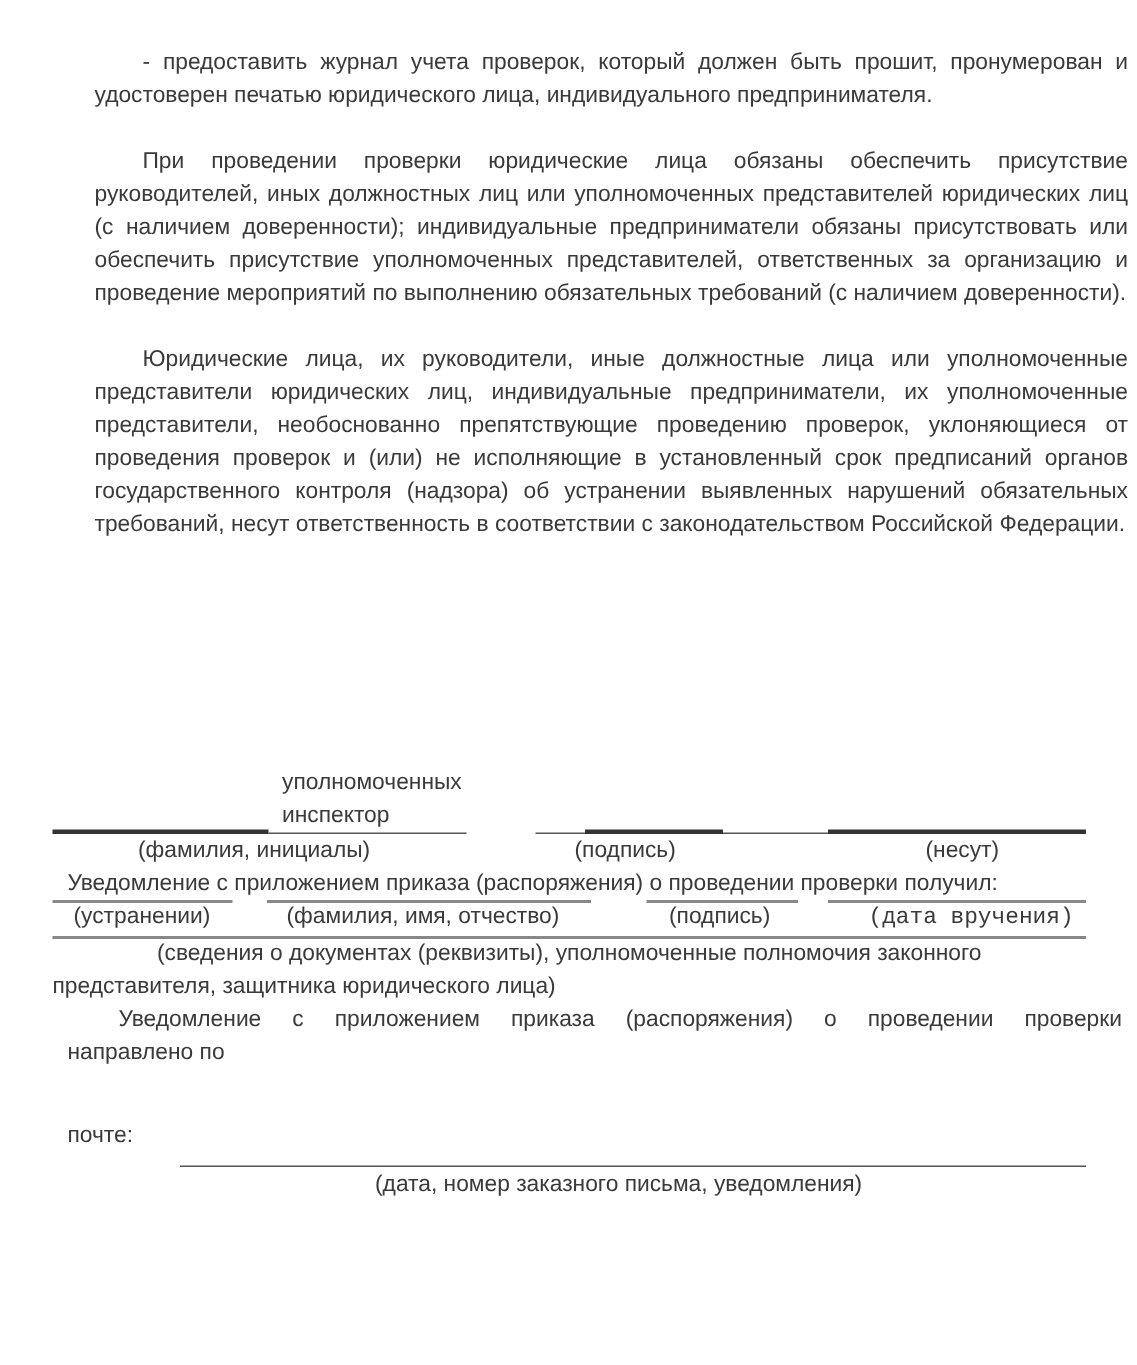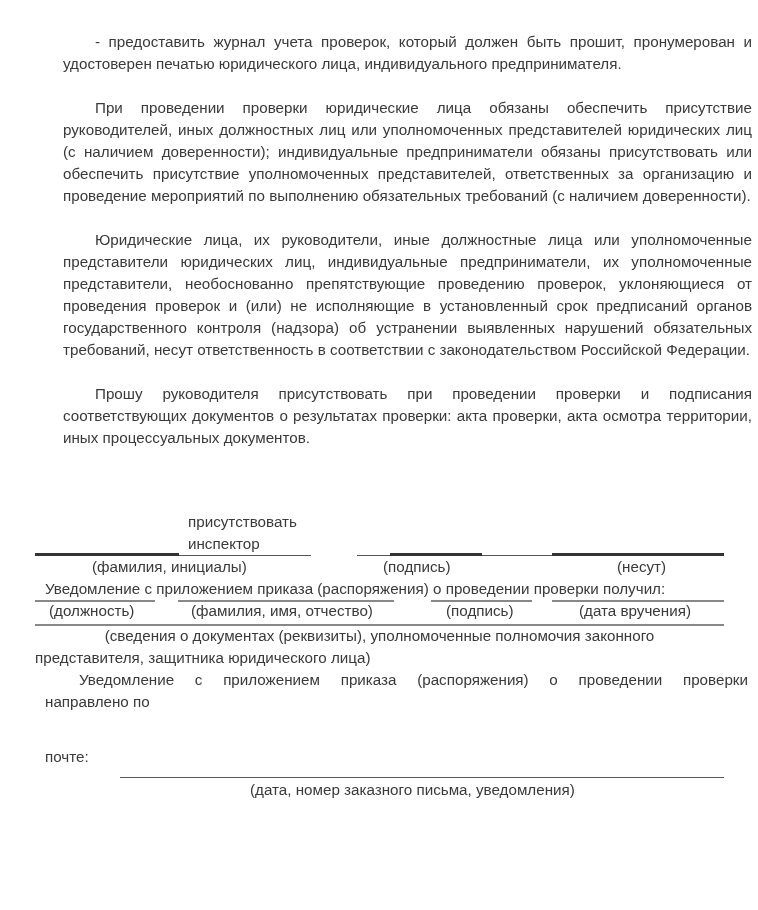--- a/index.html
+++ b/index.html
@@ -22,25 +22,24 @@
     .grey { border-top: 2px solid #888; }
     .jfy { text-align: justify; text-align-last: justify; }
   </style>
 </head>
 <body>
 
 <div class="page">
   <p class="para">- предоставить журнал учета проверок, который должен быть прошит, пронумерован и удостоверен печатью юридического лица, индивидуального предпринимателя.</p>
   <p class="para">При проведении проверки юридические лица обязаны обеспечить присутствие руководителей, иных должностных лиц или уполномоченных представителей юридических лиц (с наличием доверенности); индивидуальные предприниматели обязаны присутствовать или обеспечить присутствие уполномоченных представителей, ответственных за организацию и проведение мероприятий по выполнению обязательных требований (с наличием доверенности).</p>
   <p class="para">Юридические лица, их руководители, иные должностные лица или уполномоченные представители юридических лиц, индивидуальные предприниматели, их уполномоченные представители, необоснованно препятствующие проведению проверок, уклоняющиеся от проведения проверок и (или) не исполняющие в установленный срок предписаний органов государственного контроля (надзора) об устранении выявленных нарушений обязательных требований, несут ответственность в соответствии с законодательством Российской Федерации.</p>
-  <p class="para">Прошу руководителя присутствовать при проведении проверки и подписания соответствующих документов о результатах проверки: акта проверки, акта осмотра территории, иных процессуальных документов.</p>
 </div>
 
 <div>
-  <span class="abs" style="left:188px; top:511px;">присутствовать</span>
+  <span class="abs" style="left:188px; top:511px;">уполномоченных</span>
   <span class="abs" style="left:188px; top:533px;">инспектор</span>
 
   <div class="line thick" style="left:35px; top:553px; width:144px;"></div>
   <div class="line thin" style="left:179px; top:555px; width:132px;"></div>
   <div class="line thin" style="left:357px; top:555px; width:33px;"></div>
   <div class="line thick" style="left:390px; top:553px; width:92px;"></div>
   <div class="line thin" style="left:482px; top:555px; width:70px;"></div>
   <div class="line thick" style="left:552px; top:553px; width:172px;"></div>
 
   <span class="abs" style="left:92px; top:556px;">(фамилия, инициалы)</span>
@@ -49,24 +48,24 @@
 </div>
 
 <div>
   <span class="abs" style="left:45px; top:578px;">Уведомление с приложением приказа (распоряжения) о проведении проверки получил:</span>
 
   <div class="line grey" style="left:35px; top:600px; width:120px;"></div>
   <div class="line grey" style="left:178px; top:600px; width:216px;"></div>
   <div class="line grey" style="left:431px; top:600px; width:101px;"></div>
   <div class="line grey" style="left:552px; top:600px; width:172px;"></div>
 
-  <span class="abs" style="left:49px; top:600px;">(должность)</span>
+  <span class="abs" style="left:49px; top:600px;">(устранении)</span>
   <span class="abs" style="left:191px; top:600px;">(фамилия, имя, отчество)</span>
   <span class="abs" style="left:446px; top:600px;">(подпись)</span>
-  <span class="abs" style="left:579px; top:600px;">(дата вручения)</span>
+  <span class="abs" style="left:579px; top:600px;font-family:Liberation Mono, monospace;">(дата вручения)</span>
 
   <div class="line grey" style="left:35px; top:624px; width:689px;"></div>
 
   <span class="abs" style="left:35px; width:689px; text-align:center; top:625px;">(сведения о документах (реквизиты), уполномоченные полномочия законного</span>
   <span class="abs" style="left:35px; width:689px; text-align:left; top:647px;">представителя, защитника юридического лица)</span>
 </div>
 
 <div>
   <span class="abs jfy" style="left:45px; width:669px; top:669px;margin-left:34px;">Уведомление с приложением приказа (распоряжения) о проведении проверки</span>
   <span class="abs" style="left:45px; top:691px;">направлено по</span>

